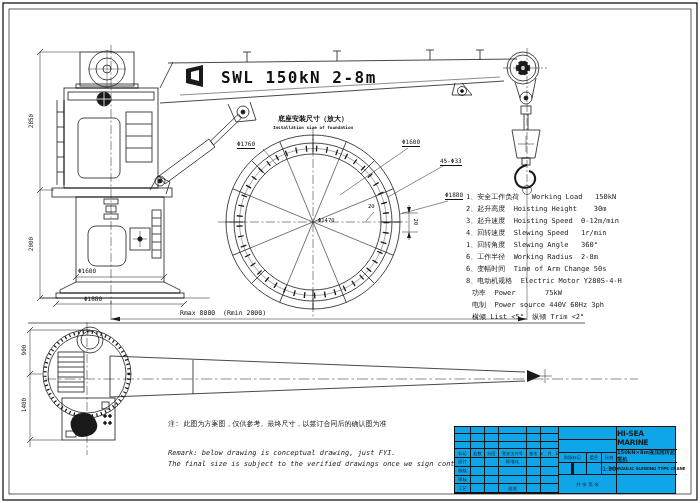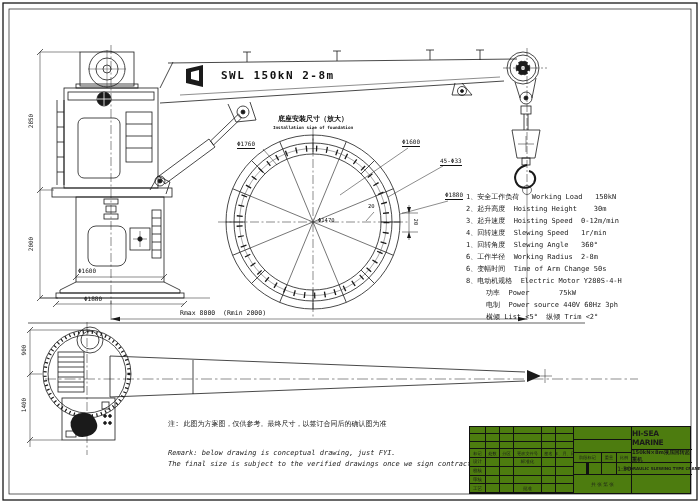--- a/index.html
+++ b/index.html
@@ -6,37 +6,37 @@
   body{
     width:700px;height:503px;position:relative;overflow:hidden;
     background:#ffffff;color:#1a1a1a;
     font-family:"DejaVu Sans Mono","Liberation Mono",monospace;
   }
   svg{position:absolute;left:0;top:0;}
   .lbl{position:absolute;white-space:pre;line-height:1;color:#111;}
   .rot{transform:rotate(-90deg);transform-origin:center center;}
   .rotcw{transform:rotate(90deg);transform-origin:center center;}
   .ul{border-bottom:0.8px solid #111;padding-bottom:1px;}
-  .swl{font-size:11px;font-weight:bold;letter-spacing:1.5px;}
+  .swl{font-size:16px;font-weight:bold;letter-spacing:1.5px;}
   .dim{font-size:6px;}
   .dim55{font-size:5.5px;}
   .ftitle{font-size:7px;font-family:"DejaVu Sans",sans-serif;font-weight:bold;text-align:center;width:140px;}
   .ften{font-size:4.3px;font-weight:bold;text-align:center;width:140px;}
   
   .specs{position:absolute;left:438px;top:191px;font-size:7px;line-height:12px;}
   .specs .shead{margin-left:18px;font-weight:bold;}
   .spec-line{white-space:pre;margin-left:28px;}
-  .spec-line.ind{margin-left:48px;}
+  .spec-line.ind{margin-left:34px;}
   
   .notes{position:absolute;left:168px;top:421px;font-size:7px;line-height:1.1;}
   .notes .cn{font-family:Liberation Mono, monospace;margin-bottom:21px;}
   .notes .en{margin-bottom:4px;font-style:italic;}
   
-  .tb{position:absolute;left:469px;top:426px;width:222px;height:68px;
-      border:1.4px solid #111;box-sizing:border-box;background:#4d7c0f;
+  .tb{position:absolute;left:454px;top:426px;width:222px;height:68px;
+      border:1.4px solid #111;box-sizing:border-box;background:#0ea5e9;
       font-family:"DejaVu Sans",sans-serif;}
   .tb *{box-sizing:border-box;}
   .tb-left{position:absolute;left:0;top:0;width:104px;height:100%;border-right:1px solid #111;}
   .grid6{display:grid;grid-template-columns:16px 14px 14px 28px 14px 1fr;}
   .c{border-right:0.7px solid #111;border-bottom:0.7px solid #111;
      font-size:4.2px;display:flex;align-items:center;justify-content:center;
      overflow:hidden;white-space:nowrap;}
   .grid6 .c:nth-child(6n){border-right:none;}
   .rev-grid{height:22px;grid-template-rows:repeat(3,1fr);}
   .head-grid{height:9px;}

